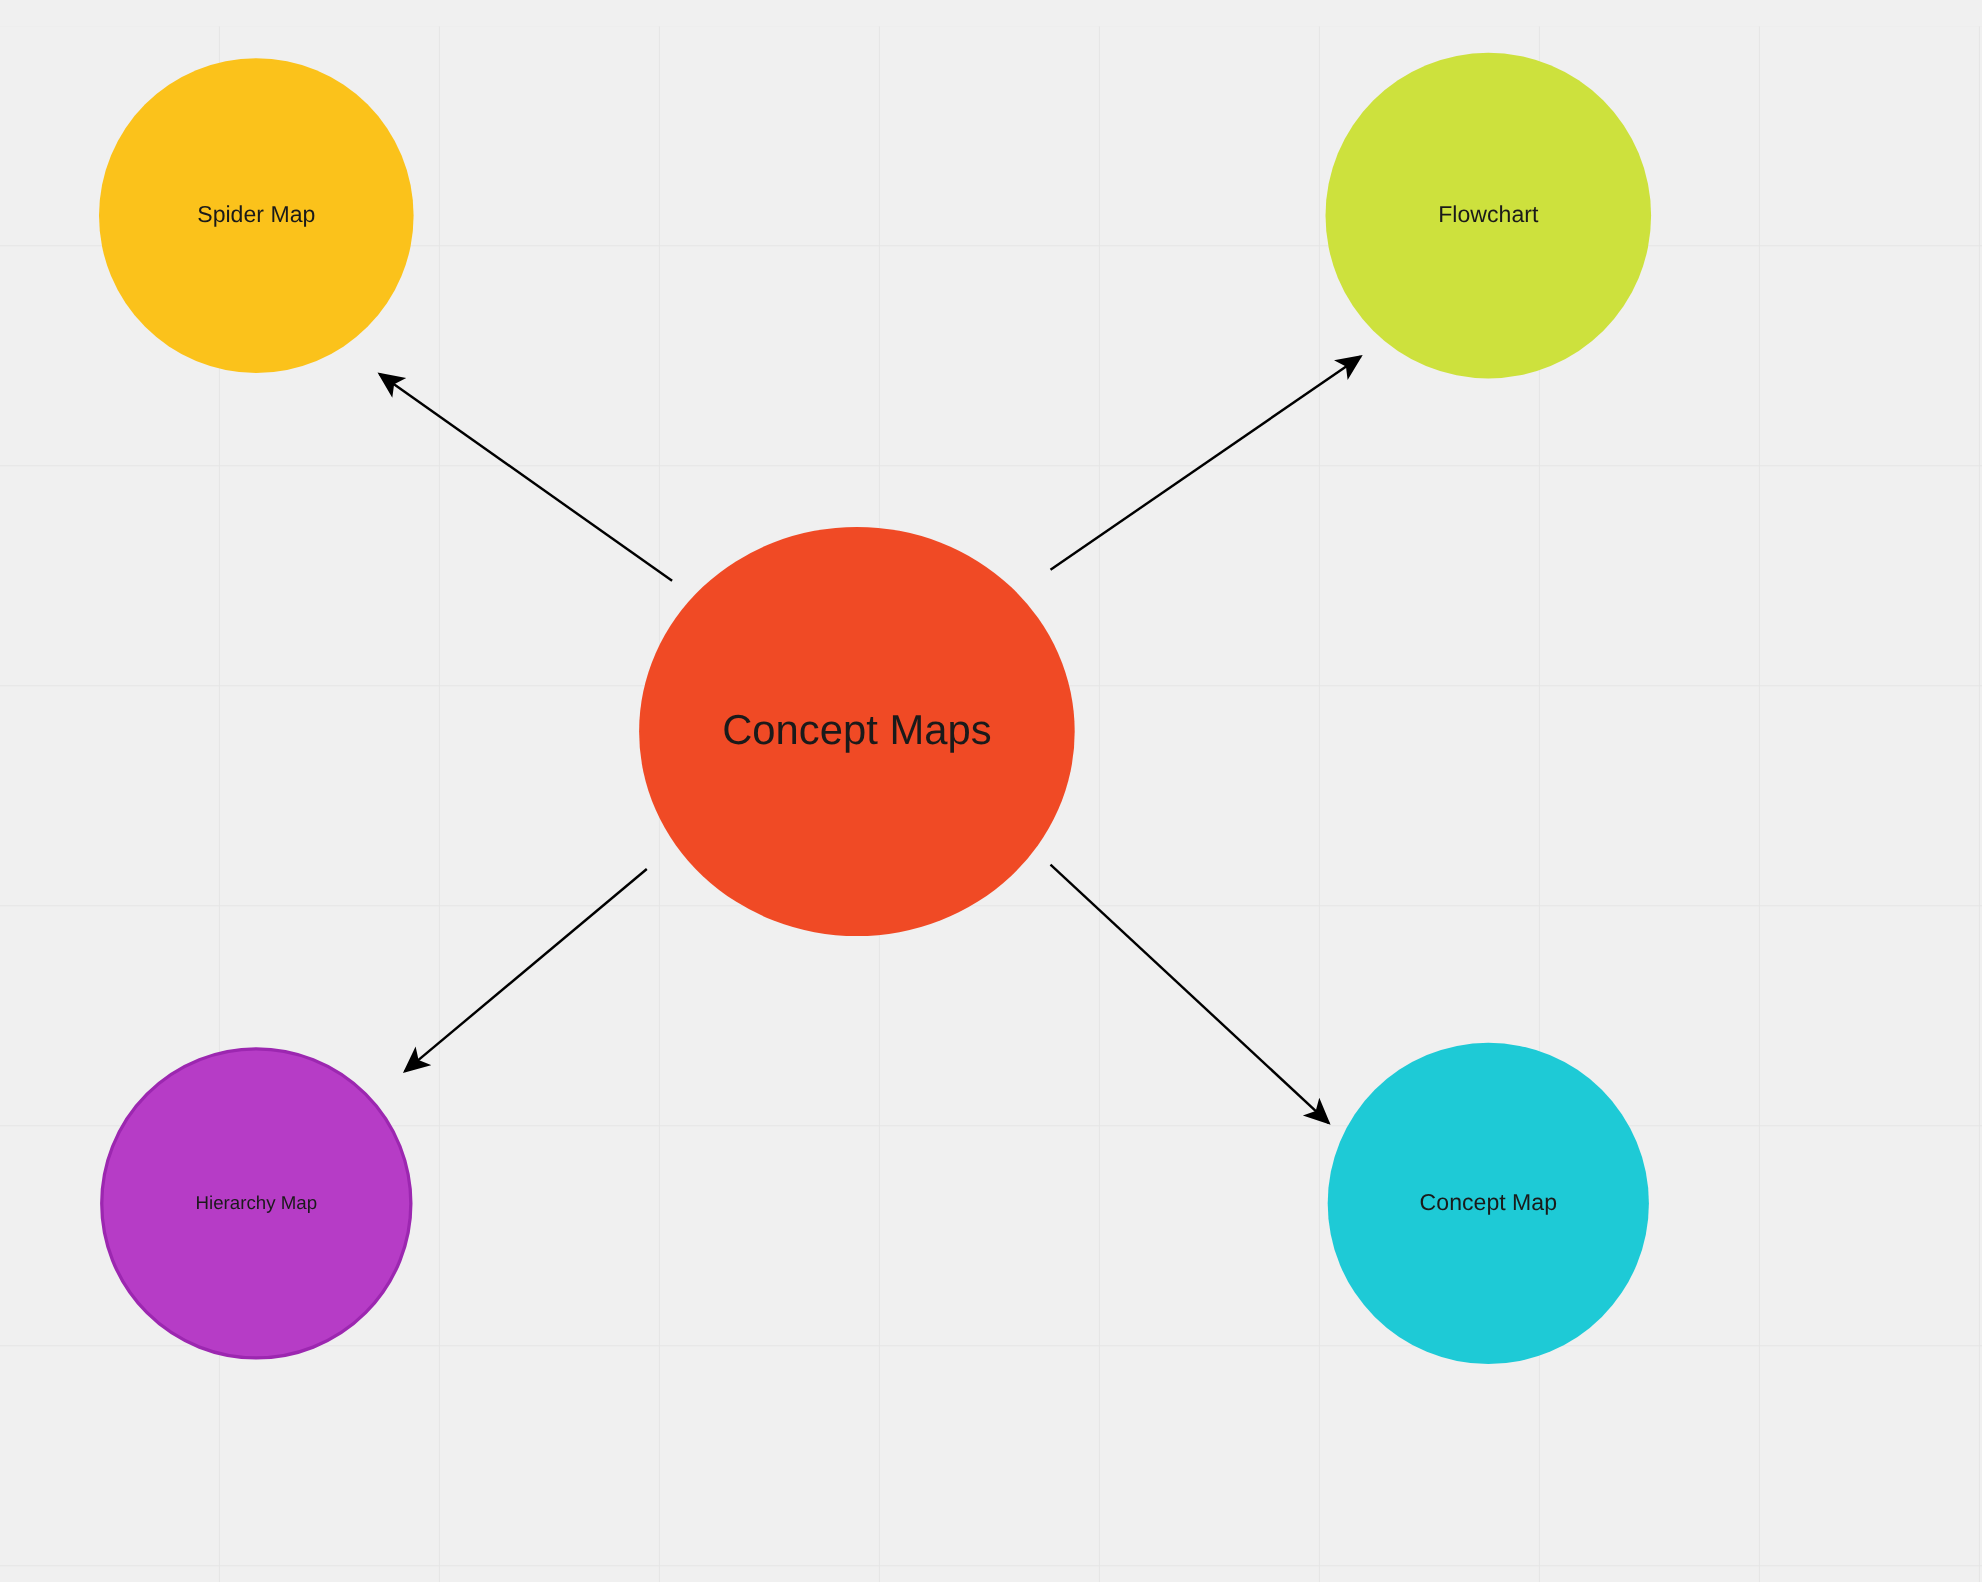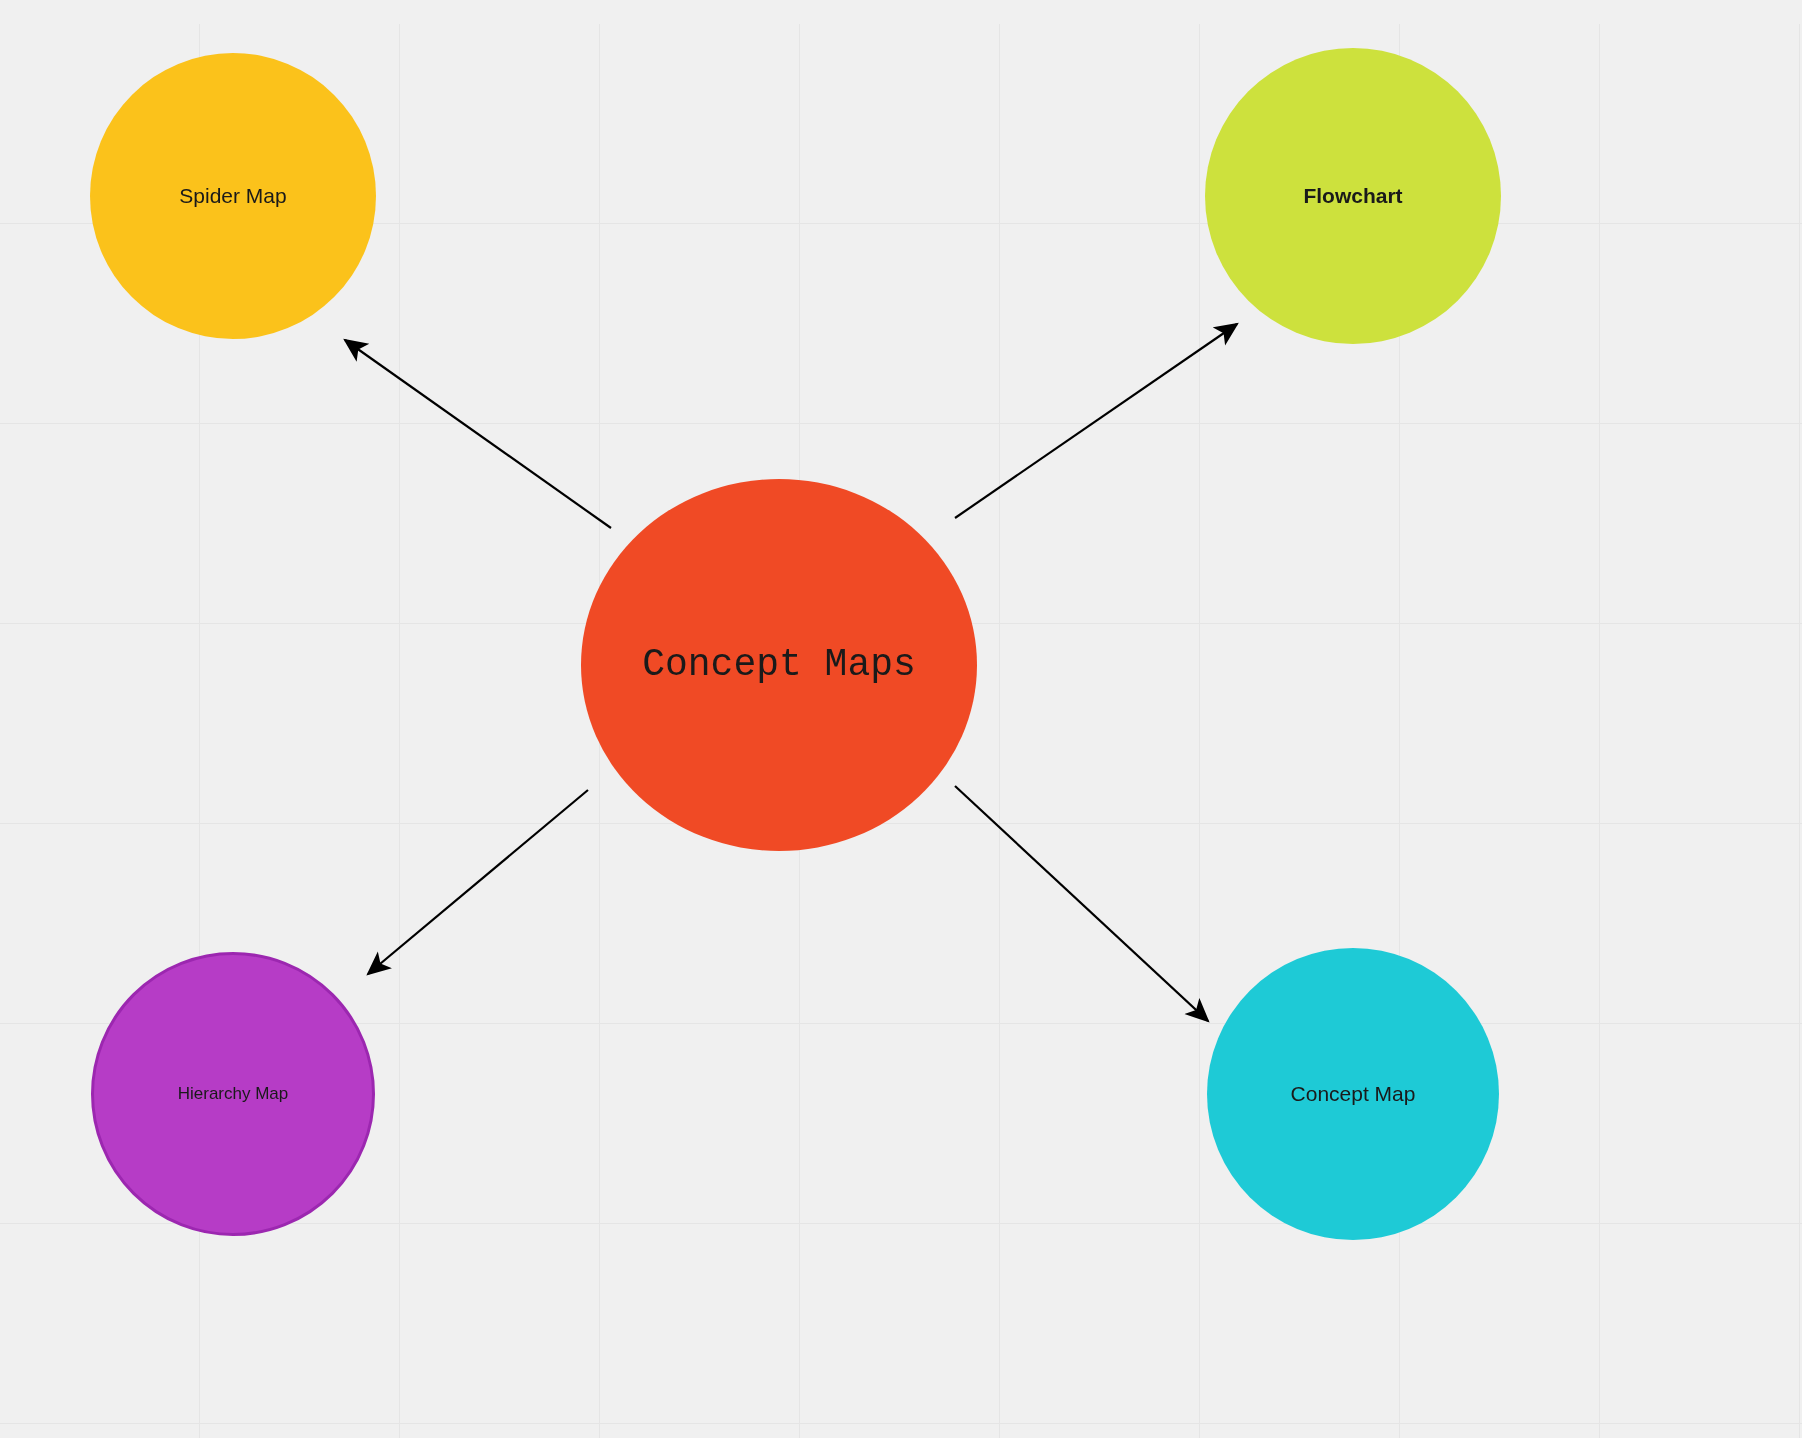--- a/index.html
+++ b/index.html
@@ -64,29 +64,29 @@
         <line x1="955" y1="494" x2="1237" y2="300" stroke="#000000" stroke-width="2.2" marker-end="url(#arrowhead)"></line>
         <line x1="588" y1="766" x2="368" y2="950" stroke="#000000" stroke-width="2.2" marker-end="url(#arrowhead)"></line>
         <line x1="955" y1="762" x2="1208" y2="997" stroke="#000000" stroke-width="2.2" marker-end="url(#arrowhead)"></line>
       </g>
   </svg>
 
   <div class="node" style="left: 90px; top: 29px; width: 286px; height: 286px; background: rgb(251, 194, 27); color: rgb(26, 26, 26); font-size: 21px;">
     <span class="node-label">Spider Map</span>
   </div>
 
-  <div class="node" style="left: 1205px; top: 24px; width: 296px; height: 296px; background: rgb(205, 225, 61); color: rgb(26, 26, 26); font-size: 21px; font-weight: bold;">
+  <div class="node" style="left: 1205px; top: 24px; width: 296px; height: 296px; background: rgb(205, 225, 61); color: rgb(26, 26, 26); font-size: 21px;">
     <span class="node-label">Flowchart</span>
   </div>
 
   <div class="node" style="left: 91px; top: 928px; width: 284px; height: 284px; background: rgb(182, 60, 198); color: rgb(26, 26, 26); font-size: 17px; border: 3px solid rgb(156, 39, 176);">
     <span class="node-label">Hierarchy Map</span>
   </div>
 
   <div class="node" style="left: 1207px; top: 924px; width: 292px; height: 292px; background: rgb(30, 202, 214); color: rgb(26, 26, 26); font-size: 21px;">
     <span class="node-label">Concept Map</span>
   </div>
 
-  <div class="node" style="left: 581px; top: 455px; width: 396px; height: 372px; background: rgb(240, 74, 37); color: rgb(26, 26, 26); font-size: 38px; font-family: Liberation Mono, monospace;">
+  <div class="node" style="left: 581px; top: 455px; width: 396px; height: 372px; background: rgb(240, 74, 37); color: rgb(26, 26, 26); font-size: 38px;">
     <span class="node-label">Concept Maps</span>
   </div>
 
 </div>
 
 </body></html>

